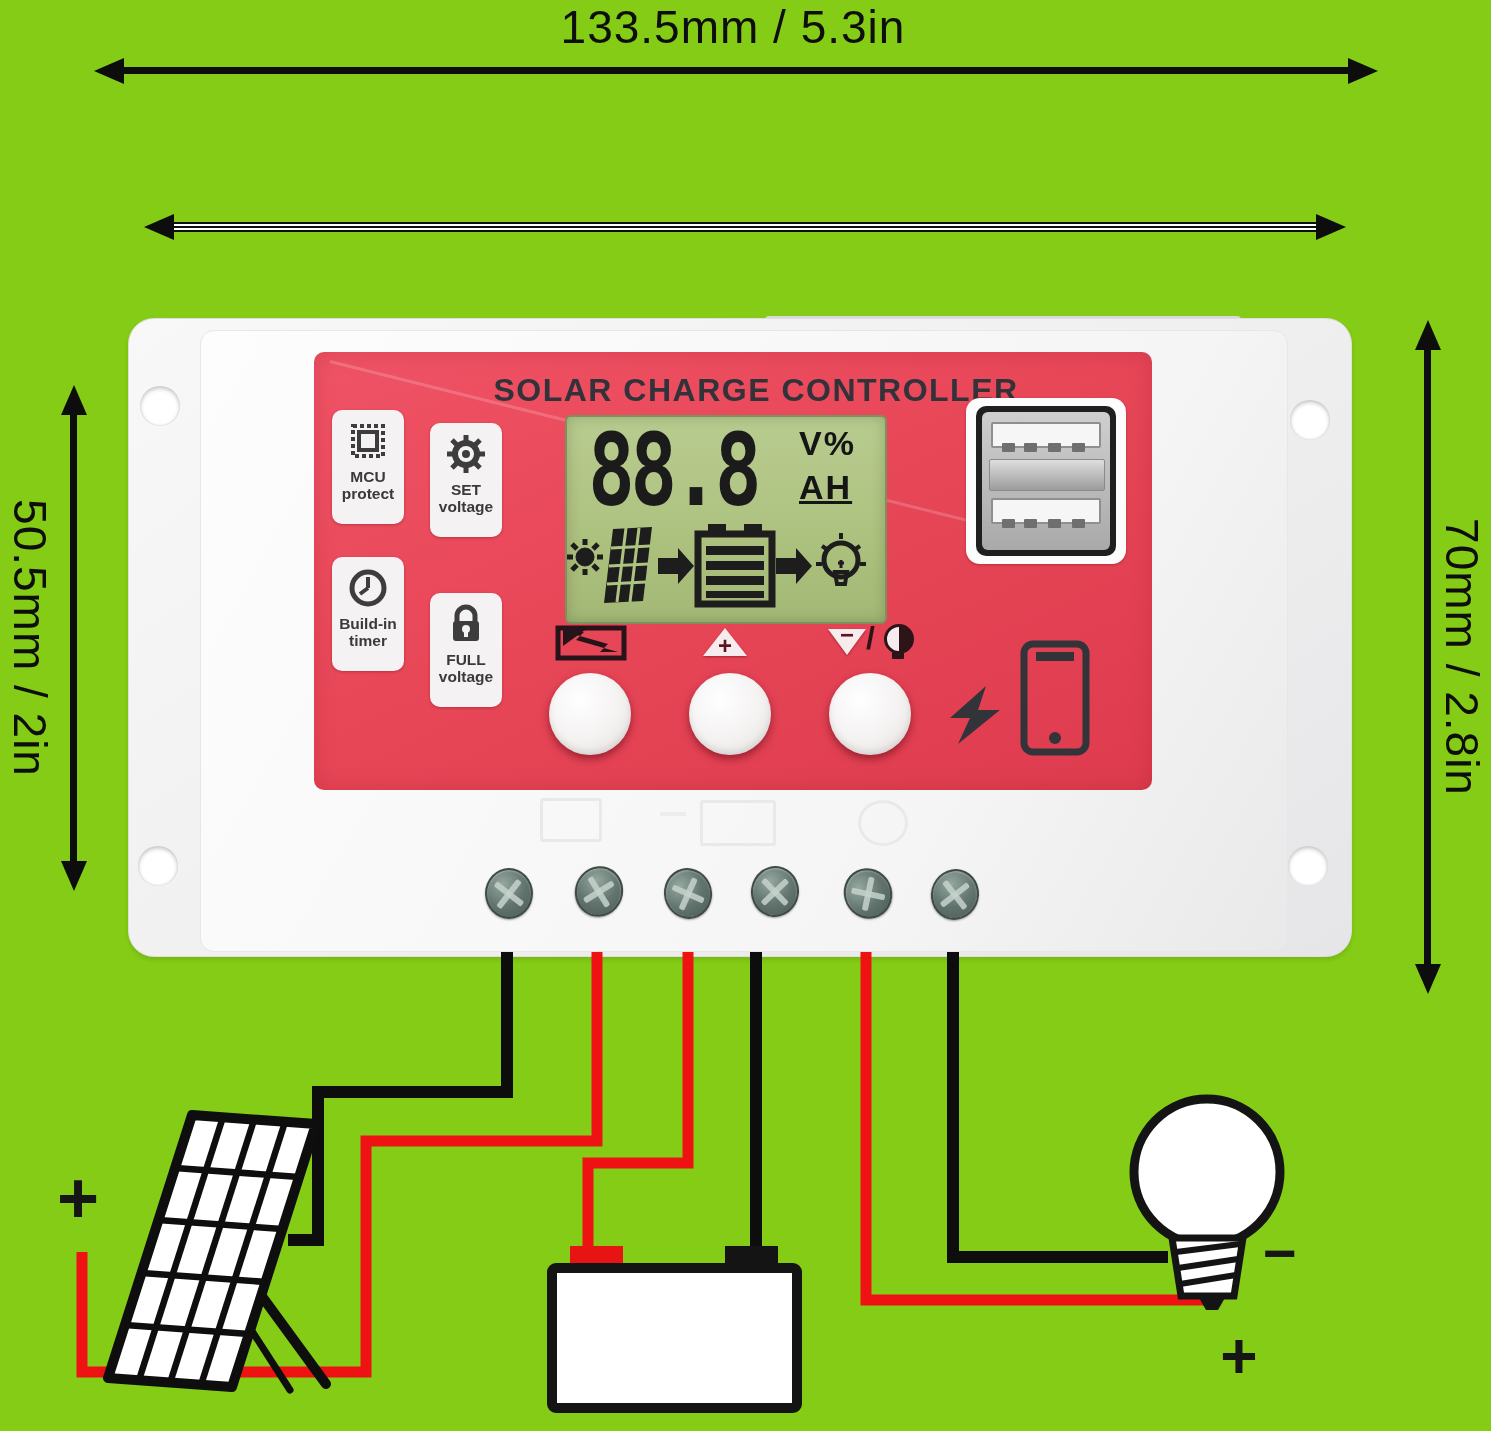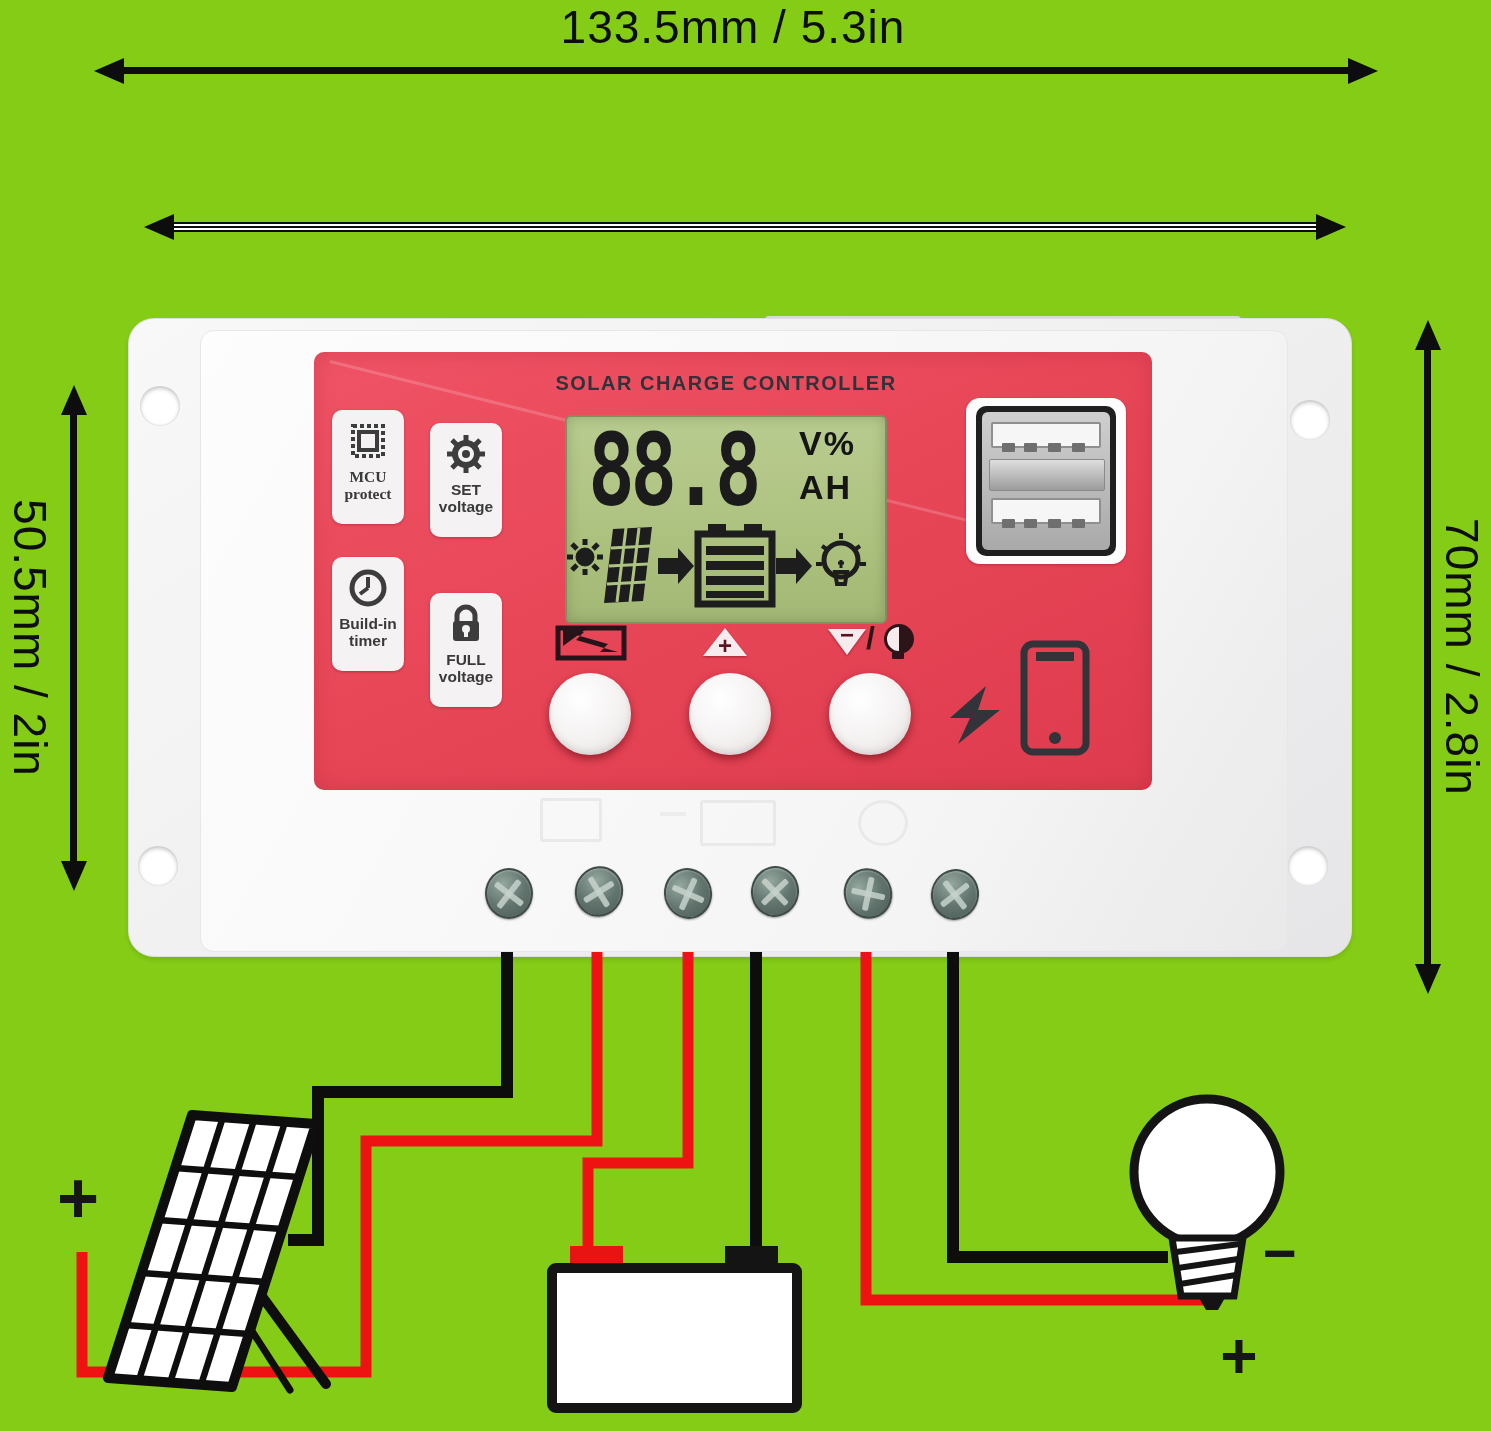--- a/index.html
+++ b/index.html
@@ -32,22 +32,22 @@
   .hole{position:absolute;width:40px;height:40px;border-radius:50%;background:#ffffff;
         box-shadow:inset 0 2px 4px rgba(0,0,0,0.25), inset 0 -1px 2px rgba(0,0,0,0.08);}
   .body-raised{position:absolute;left:200px;top:330px;width:1086px;height:620px;border-radius:14px;
         background:linear-gradient(120deg,#fdfdfd 0%,#f5f5f6 70%,#e9e9ea 100%);
         border:1px solid #e7e7e7;}
   .panel-red{position:absolute;left:314px;top:352px;width:838px;height:438px;border-radius:10px;
         background:linear-gradient(155deg,#ef5365 0%,#e84758 45%,#de3c4e 100%);
         box-shadow:inset 0 0 22px rgba(120,0,20,0.18);}
   .panel-sheen{position:absolute;left:330px;top:360px;width:700px;height:3px;background:rgba(255,255,255,0.18);
         transform:rotate(14deg);transform-origin:left;}
-  .device-title{position:absolute;left:726px;top:372px;transform:translateX(-50%);
-        font-size:20px;font-weight:600;letter-spacing:1.5px;color:#32323a;white-space:nowrap;}
+  .device-title{position:absolute;left:756px;top:372px;transform:translateX(-50%);
+        font-size:32px;font-weight:600;letter-spacing:1.5px;color:#32323a;white-space:nowrap;}
 
   .card{position:absolute;width:72px;height:114px;border-radius:10px;background:#f4f2f2;
         box-shadow:0 1px 3px rgba(100,10,20,0.35);display:flex;flex-direction:column;
         align-items:center;justify-content:flex-start;padding-top:8px;box-sizing:border-box;}
   .card svg{flex:0 0 auto;}
   .card-label{margin-top:4px;font-size:15.5px;line-height:17px;font-weight:600;color:#3a3a3a;text-align:center;}
 
   .lcd{position:absolute;left:565px;top:415px;width:318px;height:205px;border-radius:6px;
        background:linear-gradient(180deg,#b9cc90 0%,#adc17f 60%,#a4b876 100%);
        border:2px solid #7f8f5e;box-shadow:inset 0 0 14px rgba(40,60,10,0.25);}
@@ -119,21 +119,21 @@
   <div class="hole" style="left:140px;top:386px;"></div>
   <div class="hole" style="left:138px;top:846px;"></div>
   <div class="hole" style="left:1290px;top:400px;"></div>
   <div class="hole" style="left:1288px;top:846px;"></div>
   <div class="body-raised"></div>
   <div class="panel-red"></div>
   <div class="panel-sheen"></div>
 
   <div class="device-title">SOLAR CHARGE CONTROLLER</div>
 
-  <div class="card" style="left:332px;top:410px;font-family:Liberation Serif, serif;">
+  <div class="card" style="left:332px;top:410px;">
     <svg width="46" height="46" viewBox="0 0 46 46">
       <rect x="8" y="8" width="30" height="30" fill="none" stroke="#3d3d3d" stroke-width="4" stroke-dasharray="4 3"></rect>
       <rect x="14" y="14" width="18" height="18" fill="none" stroke="#3d3d3d" stroke-width="4"></rect>
     </svg>
     <div class="card-label">
       <div>MCU</div>
         <div>protect</div>
     </div>
   </div>
   <div class="card" style="left:430px;top:423px;">
@@ -176,21 +176,21 @@
     </svg>
     <div class="card-label">
       <div>FULL</div>
         <div>voltage</div>
     </div>
   </div>
 
   <div class="lcd"></div>
   <div class="lcd-digits">88.8</div>
   <div class="lcd-unit" style="left:799px;top:424px;">V%</div>
-  <div class="lcd-unit" style="left:799px;top:468px;">AH</div>
+  <div class="lcd-unit" style="left:799px;top:468px;text-decoration:underline;">AH</div>
 
   <div class="btn-tri-up" style="left:703px;top:628px;"></div>
   <div class="tri-sym" style="left:725px;top:632px;">+</div>
   <div class="btn-tri-down" style="left:828px;top:629px;"></div>
   <div class="tri-sym" style="left:847px;top:621px;">−</div>
   <div class="slash-sym" style="left:866px;top:620px;">/</div>
   <div class="half-bulb" style="left:884px;top:624px;"></div>
   <div class="half-bulb-base" style="left:892px;top:652px;"></div>
 
   <div class="round-btn" style="left:549px;top:673px;"></div>

